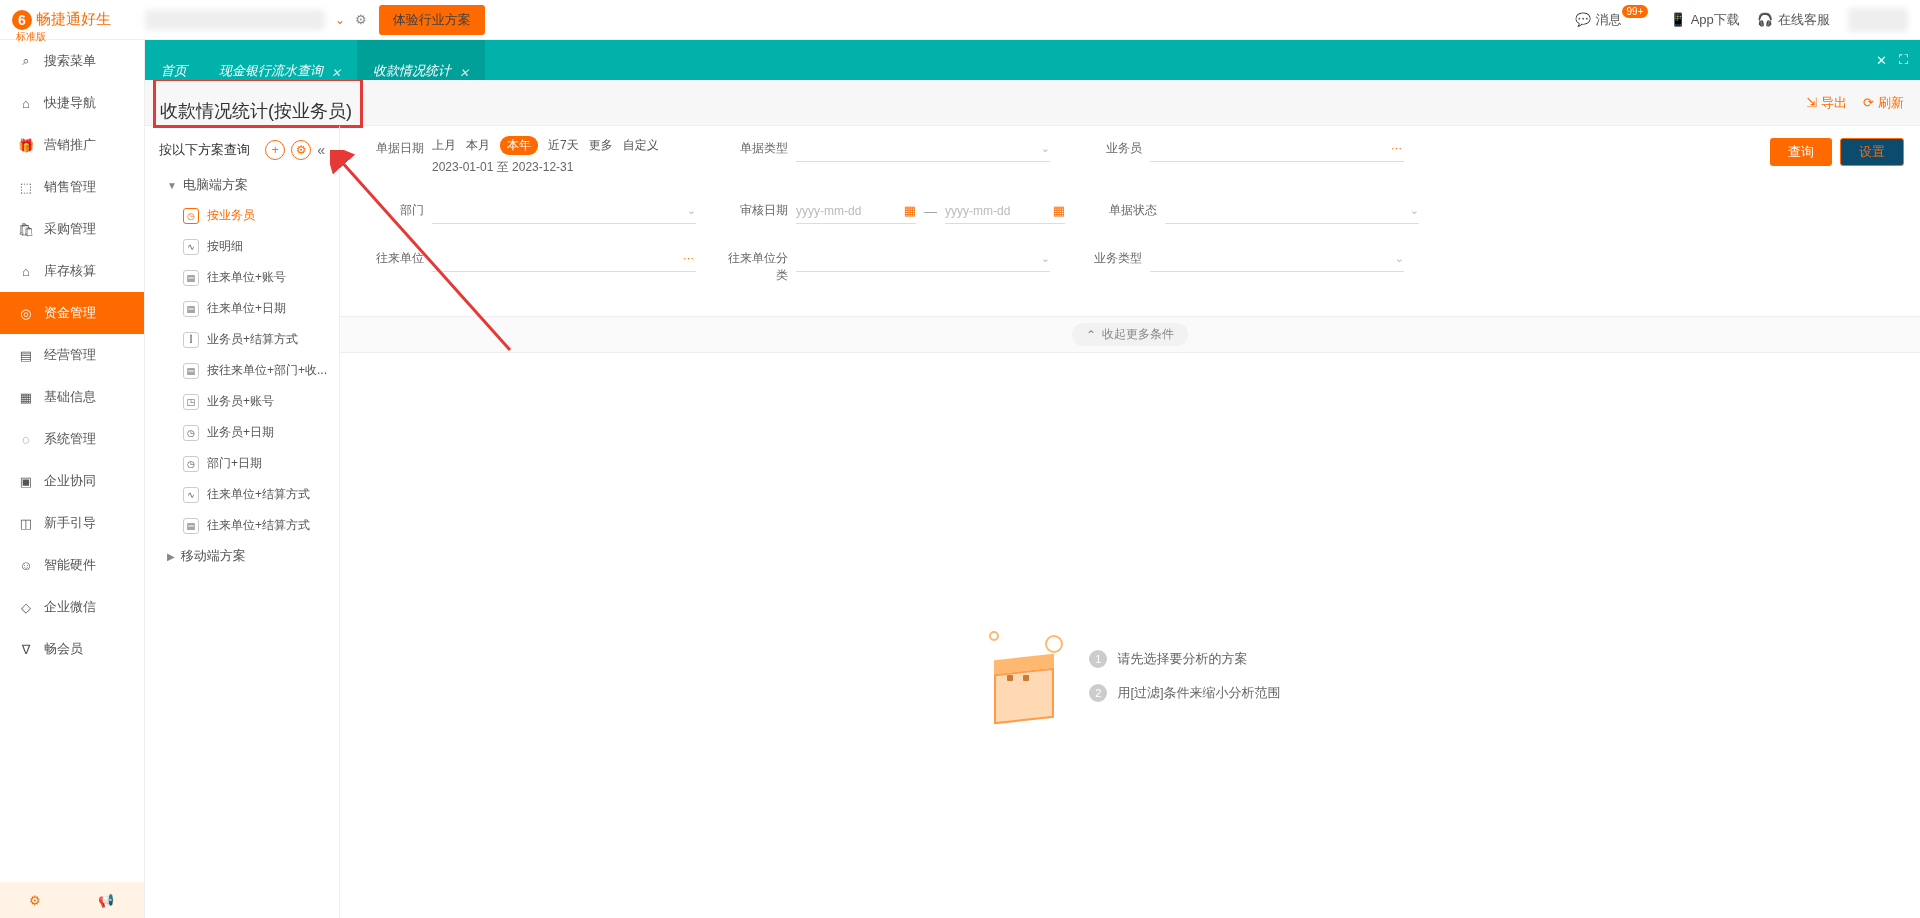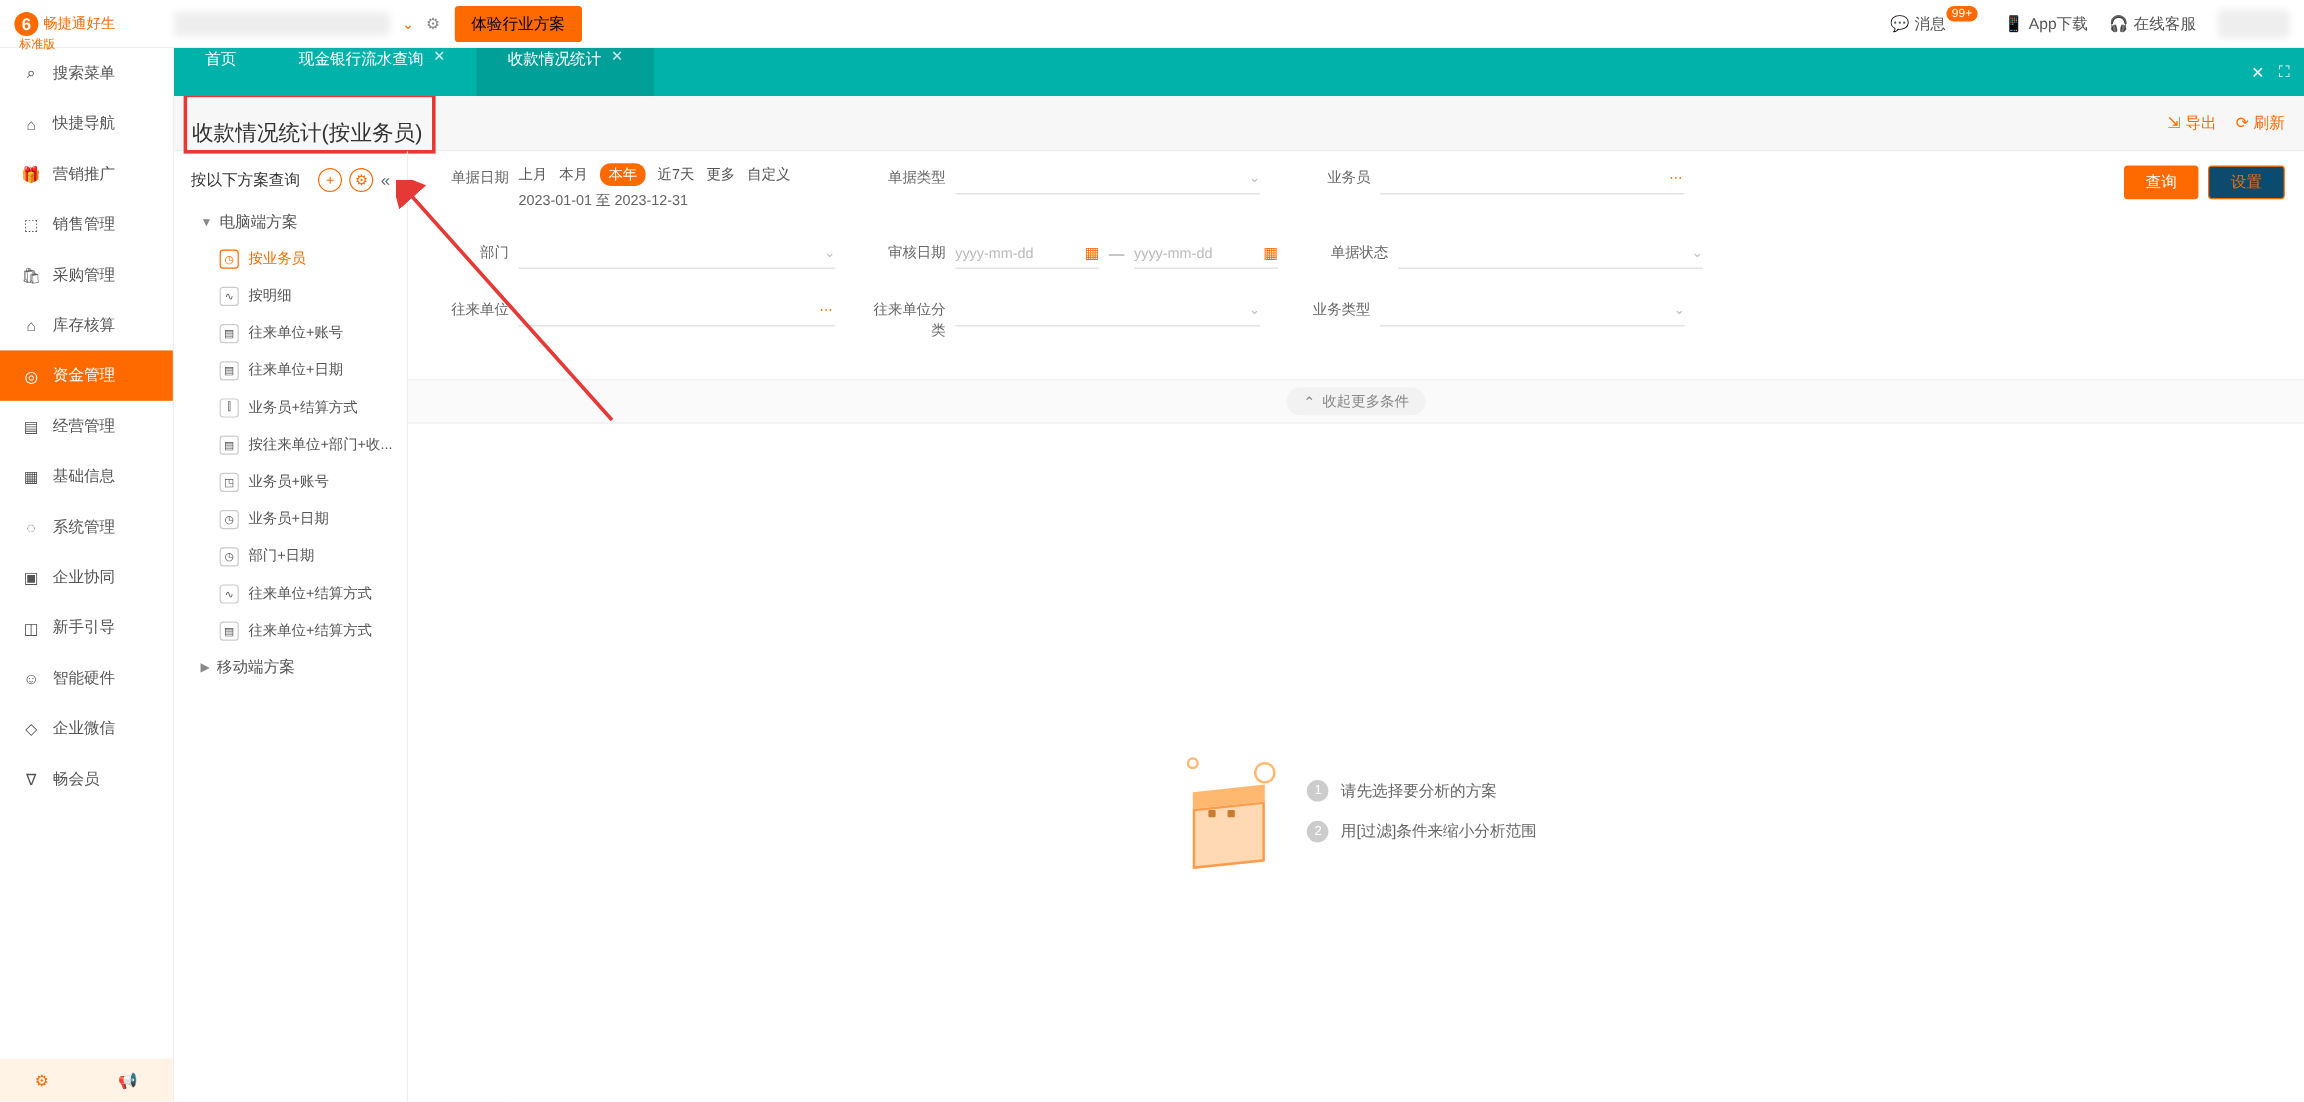--- a/index.html
+++ b/index.html
@@ -1,40 +1,40 @@
 <!DOCTYPE html>
 <html><head>
 <meta charset="utf-8">
 <style>
 * { box-sizing: border-box; margin: 0; padding: 0; font-family: "Microsoft YaHei", Arial, sans-serif; }
 body { background: #f5f5f5; font-size: 13px; color: #333; overflow: hidden; }
 .top-bar { height: 40px; background: #fff; display: flex; align-items: center; padding: 0 12px; border-bottom: 1px solid #eee; }
 .logo-area { width: 133px; display: flex; align-items: center; gap: 4px; }
 .logo-icon { width: 20px; height: 20px; background: #ff6a00; border-radius: 50%; color: #fff; display: flex; align-items: center; justify-content: center; font-weight: bold; font-size: 14px; }
-.logo-text { color: #ff6a00; font-size: 12px; font-weight: 500; }
+.logo-text { color: #ff6a00; font-size: 15px; font-weight: 500; }
 .logo-sub { color: #ff6a00; font-size: 10px; position: absolute; top: 30px; left: 16px; }
 .company-blur { width: 180px; height: 20px; background: #eee; border-radius: 2px; filter: blur(3px); }
 .chev-down { color: #ff6a00; margin: 0 10px; font-size: 12px; }
 .gear { color: #888; margin-right: 12px; }
-.trial-btn { background: #ff6a00; color: #000000; border: none; padding: 6px 14px; border-radius: 3px; font-size: 13px; }
+.trial-btn { background: #ff6a00; color: #404040; border: none; padding: 6px 14px; border-radius: 3px; font-size: 13px; }
 .top-right { margin-left: auto; display: flex; align-items: center; gap: 18px; color: #555; }
 .top-right-item { display: flex; align-items: center; gap: 4px; cursor: pointer; }
 .badge { background: #ff6a00; color: #fff; border-radius: 10px; font-size: 10px; padding: 1px 5px; position: relative; top: -8px; left: -4px; }
 .avatar-blur { width: 60px; height: 24px; background: #eee; border-radius: 4px; filter: blur(3px); }
 
 .main-wrap { display: flex; height: calc(100vh - 40px); }
 .left-nav { width: 145px; background: #fff; border-right: 1px solid #eee; display: flex; flex-direction: column; }
 .nav-item { display: flex; align-items: center; gap: 10px; padding: 12px 18px; color: #555; cursor: pointer; }
 .nav-item.active { background: #ff6a00; color: #fff; }
 .nav-icon { width: 16px; height: 16px; display: inline-flex; align-items: center; justify-content: center; }
 .nav-footer { margin-top: auto; background: #fff3e6; height: 36px; display: flex; align-items: center; justify-content: space-around; color: #ff6a00; }
 
 .right-area { flex: 1; display: flex; flex-direction: column; background: #fff; overflow: hidden; }
 .tab-bar { height: 40px; background: #00b2a9; display: flex; align-items: center; position: relative; }
-.tab { padding: 0 26px; height: 100%; display: flex; align-items: flex-start; color: #fff; gap: 8px; cursor: pointer; font-size: 13px; }
+.tab { padding: 0 16px; height: 100%; display: flex; align-items: flex-end; color: #fff; gap: 8px; cursor: pointer; font-size: 13px; font-style: italic; }
 .tab.active { background: #00a099; }
 .tab-close { font-size: 12px; opacity: 0.8; }
 .tab-bar-right { margin-left: auto; display: flex; align-items: center; gap: 12px; padding-right: 12px; color: #fff; }
 
 .page-header { height: 46px; display: flex; align-items: center; padding: 0 16px; background: #f7f7f7; border-bottom: 1px solid #eee; }
 .page-title { font-size: 18px; color: #333; }
 .title-highlight-box { border: 3px solid #e53935; padding: 18px 8px 2px 4px; margin-left: -8px; }
 .header-actions { margin-left: auto; display: flex; align-items: center; gap: 16px; color: #ff6a00; }
 .header-action { display: flex; align-items: center; gap: 4px; cursor: pointer; }
 

